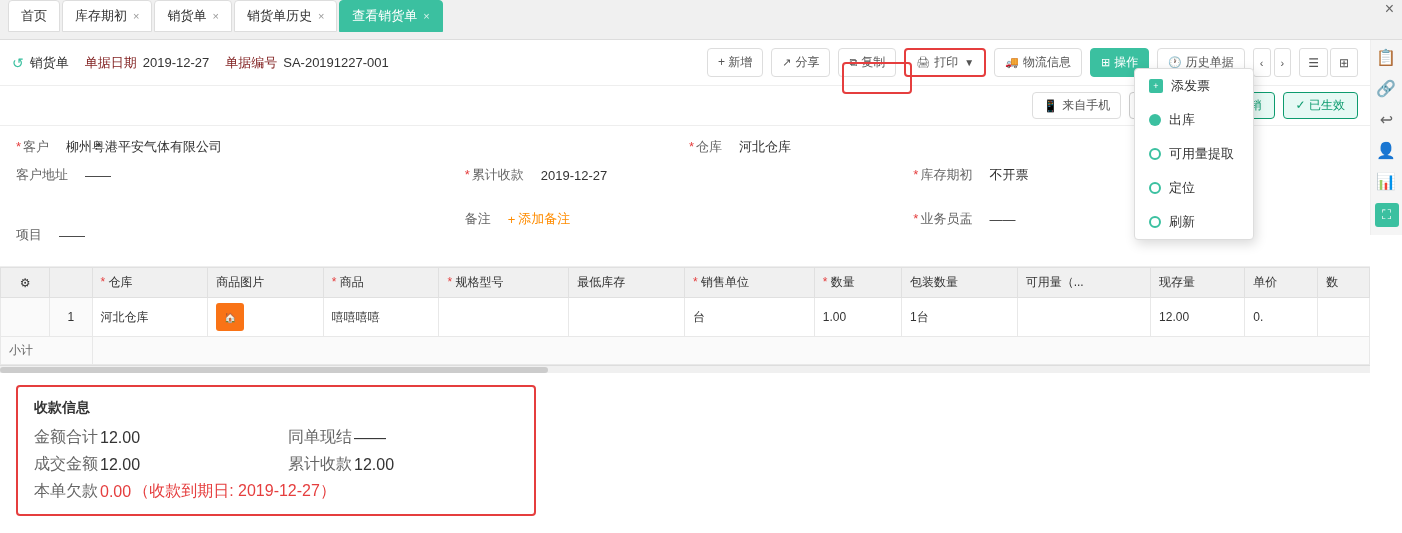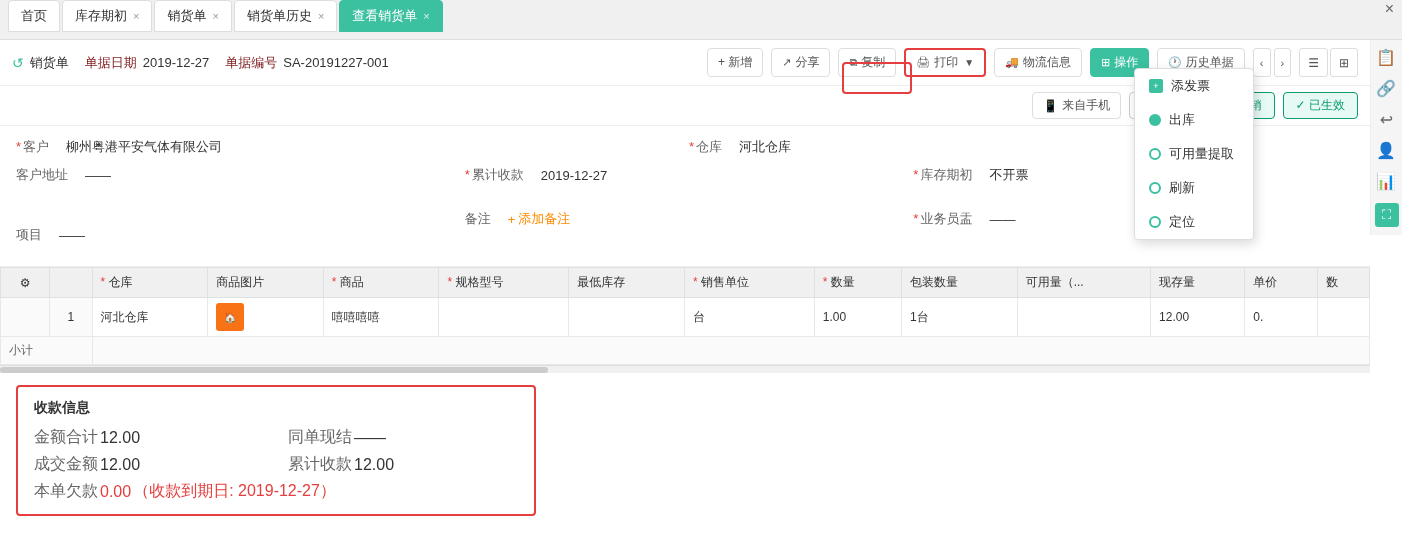--- a/index.html
+++ b/index.html
@@ -369,23 +369,23 @@
     <div class="dropdown-item">
       <span class="dropdown-icon-circle" style="background:#3bc0a0;"></span>
       <span>出库</span>
     </div>
     <div class="dropdown-item">
       <span class="dropdown-icon-ring"></span>
       <span>可用量提取</span>
     </div>
     <div class="dropdown-item">
       <span class="dropdown-icon-ring"></span>
+      <span>定位</span>
+    </div>
+    <div class="dropdown-item">
+      <span class="dropdown-icon-ring"></span>
       <span>刷新</span>
     </div>
-    <div class="dropdown-item">
-      <span class="dropdown-icon-ring"></span>
-      <span>定位</span>
-    </div>
   </div>
 
   <div class="highlight-box" style="top:62px; right:490px; width:70px; height:32px; z-index:5;"></div>
 
 </div>
 
 </body></html>

